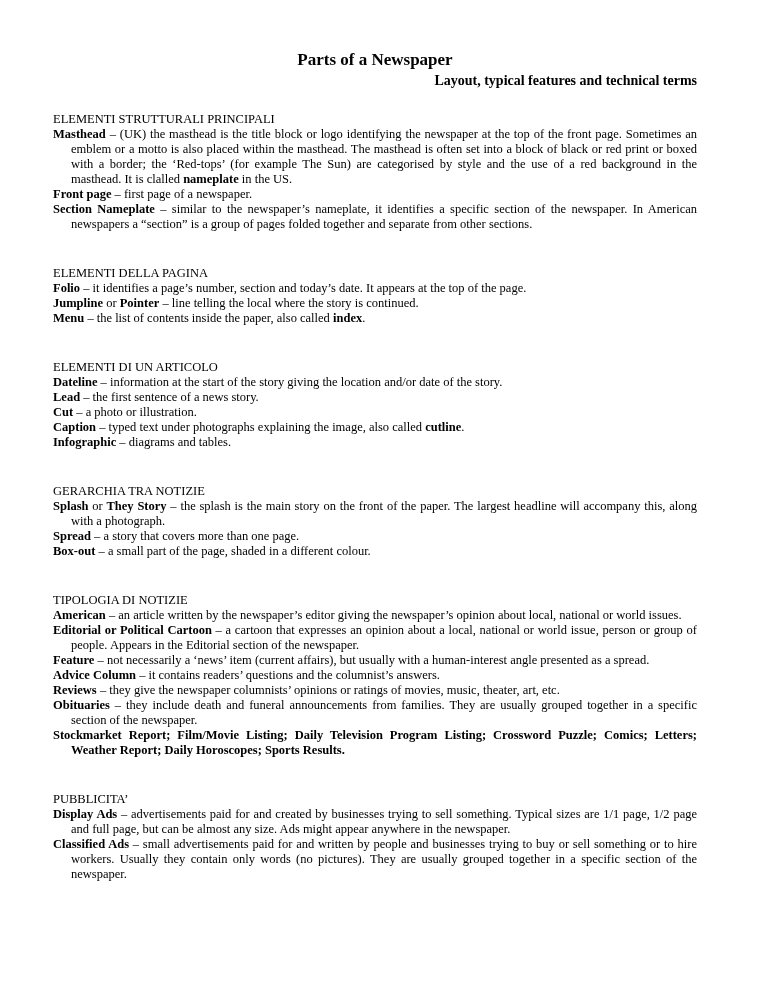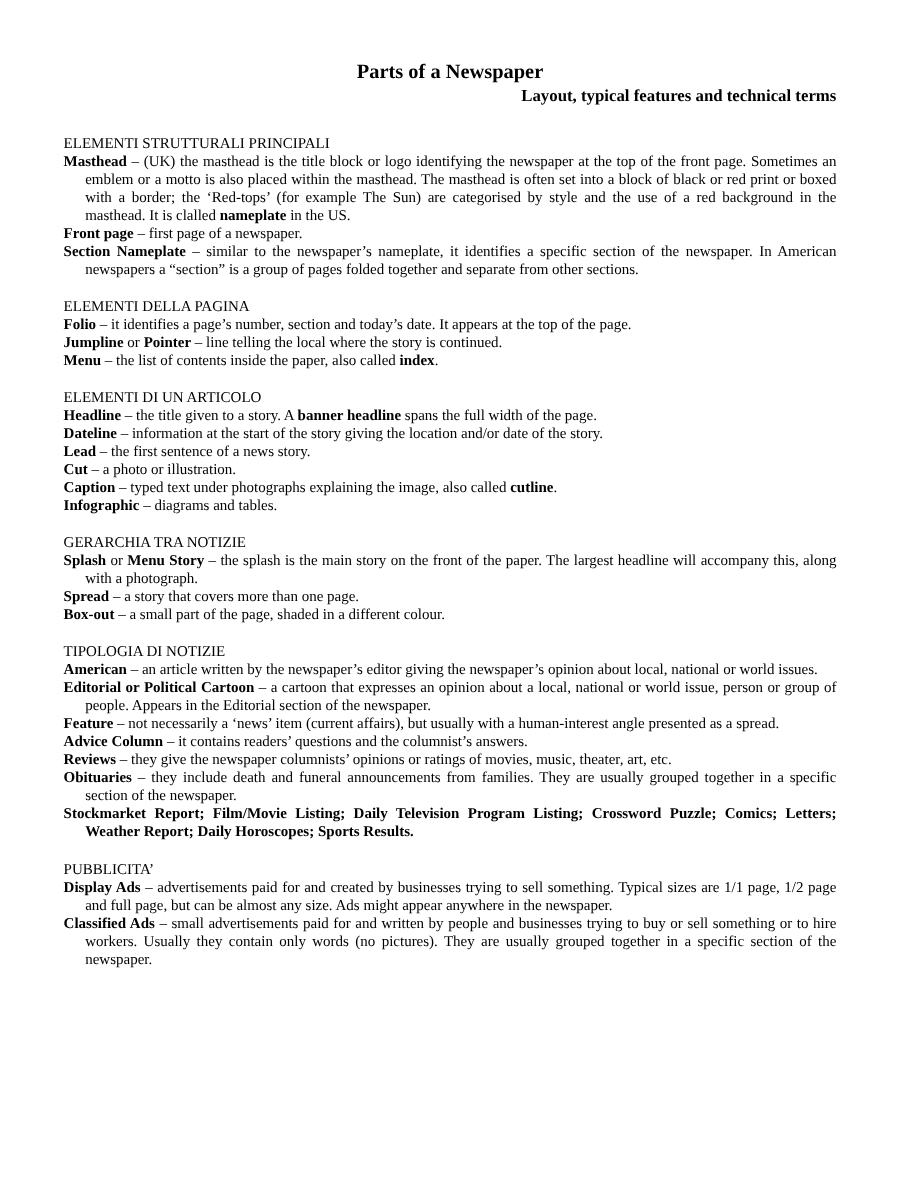--- a/index.html
+++ b/index.html
@@ -28,21 +28,21 @@
   .doc-subtitle {
     margin: 0;
     text-align: right;
     font-size: 14px;
     font-weight: bold;
     line-height: 20px;
   }
   .sections {
     margin-top: 21px;
   }
-  .section { margin-top: 16px; }
+  .section { margin-top: 34px; }
   .section:first-child { margin-top: 0; }
   .section-heading {
     font-size: 12.5px;
     font-weight: normal;
     line-height: 15px;
     margin: 0;
   }
   .entry {
     margin: 0;
     font-size: 12.5px;
@@ -67,30 +67,29 @@
         <p class="entry"><b>Section Nameplate</b><span> – similar to the newspaper’s nameplate, it identifies a specific section of the newspaper. In American newspapers a “section” is a group of pages folded together and separate from other sections.</span></p>
       </div>
       <div class="section">
         <div class="section-heading">ELEMENTI DELLA PAGINA</div>
         <p class="entry"><b>Folio</b><span> – it identifies a page’s number, section and today’s date. It appears at the top of the page.</span></p>
         <p class="entry"><b>Jumpline</b><span> or </span><b>Pointer</b><span> – line telling the local where the story is continued.</span></p>
         <p class="entry"><b>Menu</b><span> – the list of contents inside the paper, also called </span><b>index</b><span>.</span></p>
       </div>
       <div class="section">
         <div class="section-heading">ELEMENTI DI UN ARTICOLO</div>
-        <p class="entry"><b>Headline</b><span> – the title given to a story. A </span><b>banner headline</b><span> spans the full width of the page.</span></p>
         <p class="entry"><b>Dateline</b><span> – information at the start of the story giving the location and/or date of the story.</span></p>
         <p class="entry"><b>Lead</b><span> – the first sentence of a news story.</span></p>
         <p class="entry"><b>Cut</b><span> – a photo or illustration.</span></p>
         <p class="entry"><b>Caption</b><span> – typed text under photographs explaining the image, also called </span><b>cutline</b><span>.</span></p>
         <p class="entry"><b>Infographic</b><span> – diagrams and tables.</span></p>
       </div>
       <div class="section">
         <div class="section-heading">GERARCHIA TRA NOTIZIE</div>
-        <p class="entry"><b>Splash</b><span> or </span><b>Menu Story</b><span> – the splash is the main story on the front of the paper. The largest headline will accompany this, along with a photograph.</span></p>
+        <p class="entry"><b>Splash</b><span> or </span><b>They Story</b><span> – the splash is the main story on the front of the paper. The largest headline will accompany this, along with a photograph.</span></p>
         <p class="entry"><b>Spread</b><span> – a story that covers more than one page.</span></p>
         <p class="entry"><b>Box-out</b><span> – a small part of the page, shaded in a different colour.</span></p>
       </div>
       <div class="section">
         <div class="section-heading">TIPOLOGIA DI NOTIZIE</div>
         <p class="entry"><b>American</b><span> – an article written by the newspaper’s editor giving the newspaper’s opinion about local, national or world issues.</span></p>
         <p class="entry"><b>Editorial or Political Cartoon</b><span> – a cartoon that expresses an opinion about a local, national or world issue, person or group of people. Appears in the Editorial section of the newspaper.</span></p>
         <p class="entry"><b>Feature</b><span> – not necessarily a ‘news’ item (current affairs), but usually with a human-interest angle presented as a spread.</span></p>
         <p class="entry"><b>Advice Column</b><span> – it contains readers’ questions and the columnist’s answers.</span></p>
         <p class="entry"><b>Reviews</b><span> – they give the newspaper columnists’ opinions or ratings of movies, music, theater, art, etc.</span></p>

